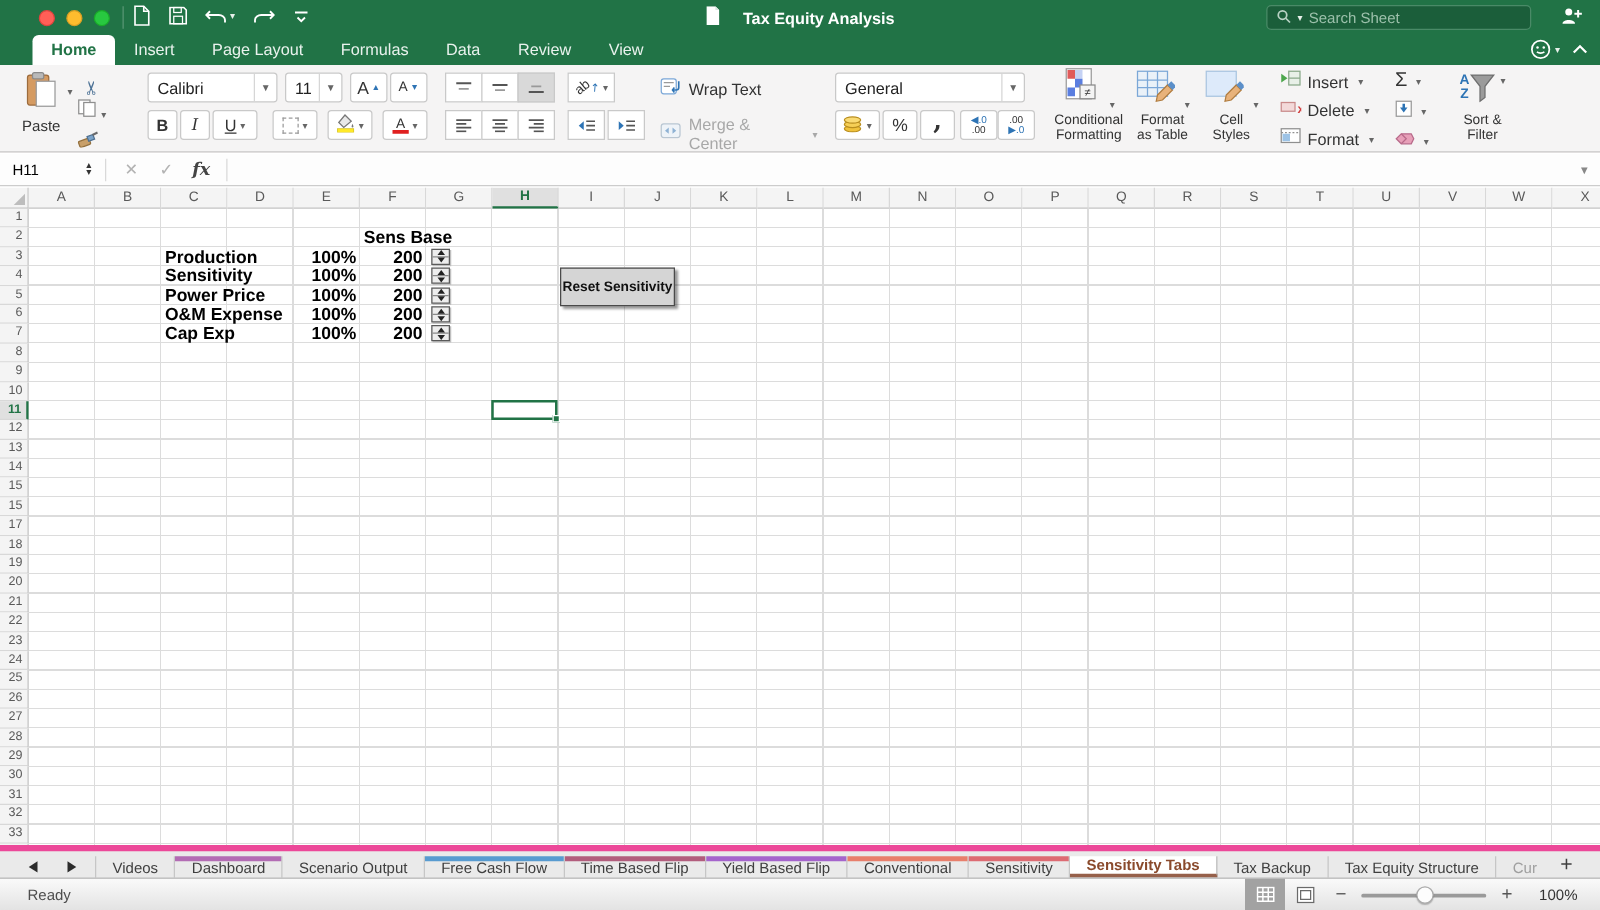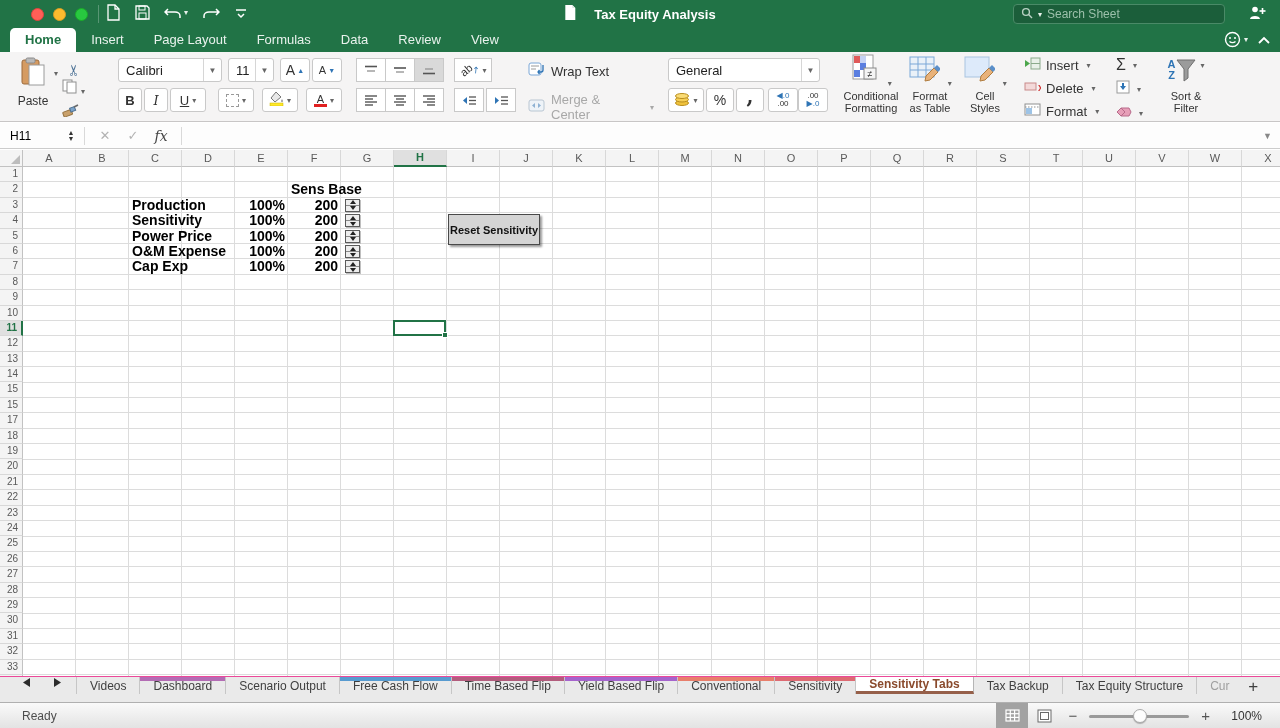--- a/index.html
+++ b/index.html
@@ -15,21 +15,21 @@
   .l-grn{ background:#28c840; border:1px solid #1aab29;}
   .tb-sep { position:absolute; left:98px; top:5px; width:1px; height:18px; background:rgba(255,255,255,.25); }
   .tb-icons { position:absolute; left:106px; top:4px; display:flex; align-items:center; gap:14px; }
   .tb-btn { display:flex; align-items:center; gap:2px; color:#fff; }
   .wcaret { font-size:8px; color:#e7f0ea; }
   .title-center { position:absolute; left:50%; top:0; transform:translateX(-50%); height:28px; display:flex; align-items:center; gap:18px; color:#ffffff; font-size:13px; font-weight:bold; }
   .searchbox { position:absolute; right:55px; top:4px; width:212px; height:20px; background:#1b5e3a; border:1px solid #4a8a67; border-radius:4px; display:flex; align-items:center; gap:5px; padding:0 7px; color:#9cc0ab; font-size:12px; }
   .share-btn { position:absolute; right:14px; top:5px; }
 
   
-  .menurow { position:absolute; top:28px; left:0; width:1280px; height:24px; background:#217346; display:flex; align-items:flex-end; padding-left:10px; }
+  .menurow { position:absolute; top:28px; left:0; width:1280px; height:24px; background:#217346; display:flex; align-items:flex-end; padding-left:26px; }
   .mtab { color:#e9f2ed; font-size:13px; padding:4px 15px 5px; cursor:default; }
   .mtab.active { background:#ffffff; color:#217346; font-weight:bold; border-radius:5px 5px 0 0; }
   .menurow-right { position:absolute; right:10px; top:30px; display:flex; align-items:center; gap:10px; }
 
   
   .ribbon { position:absolute; top:52px; left:0; width:1280px; height:70px; background:#f5f4f4; border-bottom:1px solid #c8c6c6; }
   .vsep { position:absolute; top:8px; height:54px; width:1px; background:#dbdady; }
   .rg { position:absolute; top:0; height:70px; }
   .rbtn { background:#fff; border:1px solid #c9c9c9; border-radius:3px; height:24px; display:inline-flex; align-items:center; justify-content:center; font-size:13px; color:#333; position:absolute; }
   .rbtn.pressed { background:#d9d9d9; }
@@ -44,21 +44,21 @@
   .lineicon line, .lineicon path, .lineicon rect { vector-effect:non-scaling-stroke; }
   .decbtn { display:flex; flex-direction:column; align-items:center; line-height:8px; font-size:8px; color:#333; }
   .decbtn .arr { color:#2e74b5; }
 
   
   .fbar { position:absolute; top:123px; left:0; width:1280px; height:26px; background:#fdfdfd; border-bottom:1px solid #cccccc; display:flex; align-items:center; }
   .namebox { width:64px; height:26px; display:flex; align-items:center; padding-left:10px; font-size:12px; color:#000; }
   .stepper { width:14px; display:flex; flex-direction:column; align-items:center; line-height:6px; font-size:7px; color:#333; }
   .fdiv { width:1px; height:18px; background:#d9d9d9; margin:0 6px; }
   .fico { width:28px; text-align:center; color:#b3b3b3; font-size:13px; }
-  .fx { font-family:"DejaVu Serif",serif; font-style:italic; font-size:14px; color:#444; }
+  .fx { font-family:"DejaVu Serif",serif; font-style:italic; font-size:14px; color:#444;font-weight:bold; }
   .fbar-caret { position:absolute; right:8px; color:#888; font-size:9px; }
 
   
   .grid { position:absolute; top:150px; left:0; width:1280px; height:526px; background:#fff; overflow:hidden; }
   .corner { position:absolute; left:0; top:0; width:23px; height:17px; background:#f4f4f4; border-right:1px solid #c2c2c2; border-bottom:1px solid #c2c2c2; }
   .corner .tri { position:absolute; right:2px; bottom:2px; width:0; height:0; border-left:9px solid transparent; border-bottom:9px solid #bdbdbd; }
   .colheads { position:absolute; left:23px; top:0; height:17px; display:flex; }
   .col-h { width:53px; height:17px; font-size:11px; color:#595959; text-align:center; line-height:16px; border-right:1px solid #d8d8d8; border-bottom:1px solid #c2c2c2; background:#f4f4f4; flex:0 0 53px; }
   .col-h.sel { background:#e0e0e0; color:#217346; font-weight:bold; border-bottom:2px solid #217346; line-height:14px; }
   .rowheads { position:absolute; left:0; top:17px; width:23px; }
@@ -74,21 +74,21 @@
   .selbox { position:absolute; width:53px; height:16px; border:2px solid #217346; }
   .selbox .handle { position:absolute; right:-4px; bottom:-4px; width:6px; height:6px; background:#217346; border:1px solid #fff; }
   .spinner { position:absolute; width:15px; height:13px; border:1px solid #5a5a5a; background:#ededed; display:flex; flex-direction:column; box-shadow:1px 1px 0 #bfbfbf; }
   .spin-half { flex:1; display:flex; align-items:center; justify-content:center; }
   .spin-half.up { border-bottom:1px solid #8a8a8a; }
   .tri-up { width:0; height:0; border-left:3px solid transparent; border-right:3px solid transparent; border-bottom:4px solid #222; }
   .tri-dn { width:0; height:0; border-left:3px solid transparent; border-right:3px solid transparent; border-top:4px solid #222; }
   .resetbtn { position:absolute; left:448px; top:64px; width:92px; height:31px; background:#d5d5d5; border:1px solid #4a4a4a; box-shadow:2px 2px 2px rgba(0,0,0,.4); display:flex; align-items:center; justify-content:center; font-size:11px; font-weight:bold; color:#111; }
 
   
-  .sheetbar { position:absolute; top:676px; left:0; width:1280px; height:26px; background:#eaeaea; border-top:1px solid #ec4899; display:flex; align-items:flex-start; }
+  .sheetbar { position:absolute; top:676px; left:0; width:1280px; height:26px; background:#eaeaea; border-top:5px solid #ec4899; display:flex; align-items:flex-end; }
   .navarrows { display:flex; align-items:center; padding:0 14px 0 22px; gap:22px; color:#2c2c2c; font-size:11px; }
   .stab { position:relative; display:flex; align-items:center; padding:0 13px; font-size:12px; color:#3f3f3f; border-right:1px solid #c6c6c6; white-space:nowrap; }
   .stab:first-of-type { border-left:1px solid #c6c6c6; }
   .stab .strip { position:absolute; top:0; left:0; right:0; height:4px; }
   .stab.active { background:#fff; color:#8a4a2c; font-weight:bold; border-bottom:3px solid #96604a; border-right:1px solid #b5b5b5; }
   .stab.clipped { color:#9f9f9f; max-width:38px; overflow:hidden; border-right:none; }
   .addtab { display:flex; align-items:center; padding:0 13px; font-size:17px; color:#3f3f3f; }
 
   
   .statusbar { position:absolute; top:702px; left:0; width:1280px; height:26px; background:linear-gradient(#fafafa,#e3e3e3); border-top:1px solid #b0b0b0; display:flex; align-items:center; font-size:12px; color:#4d4d4d; }

